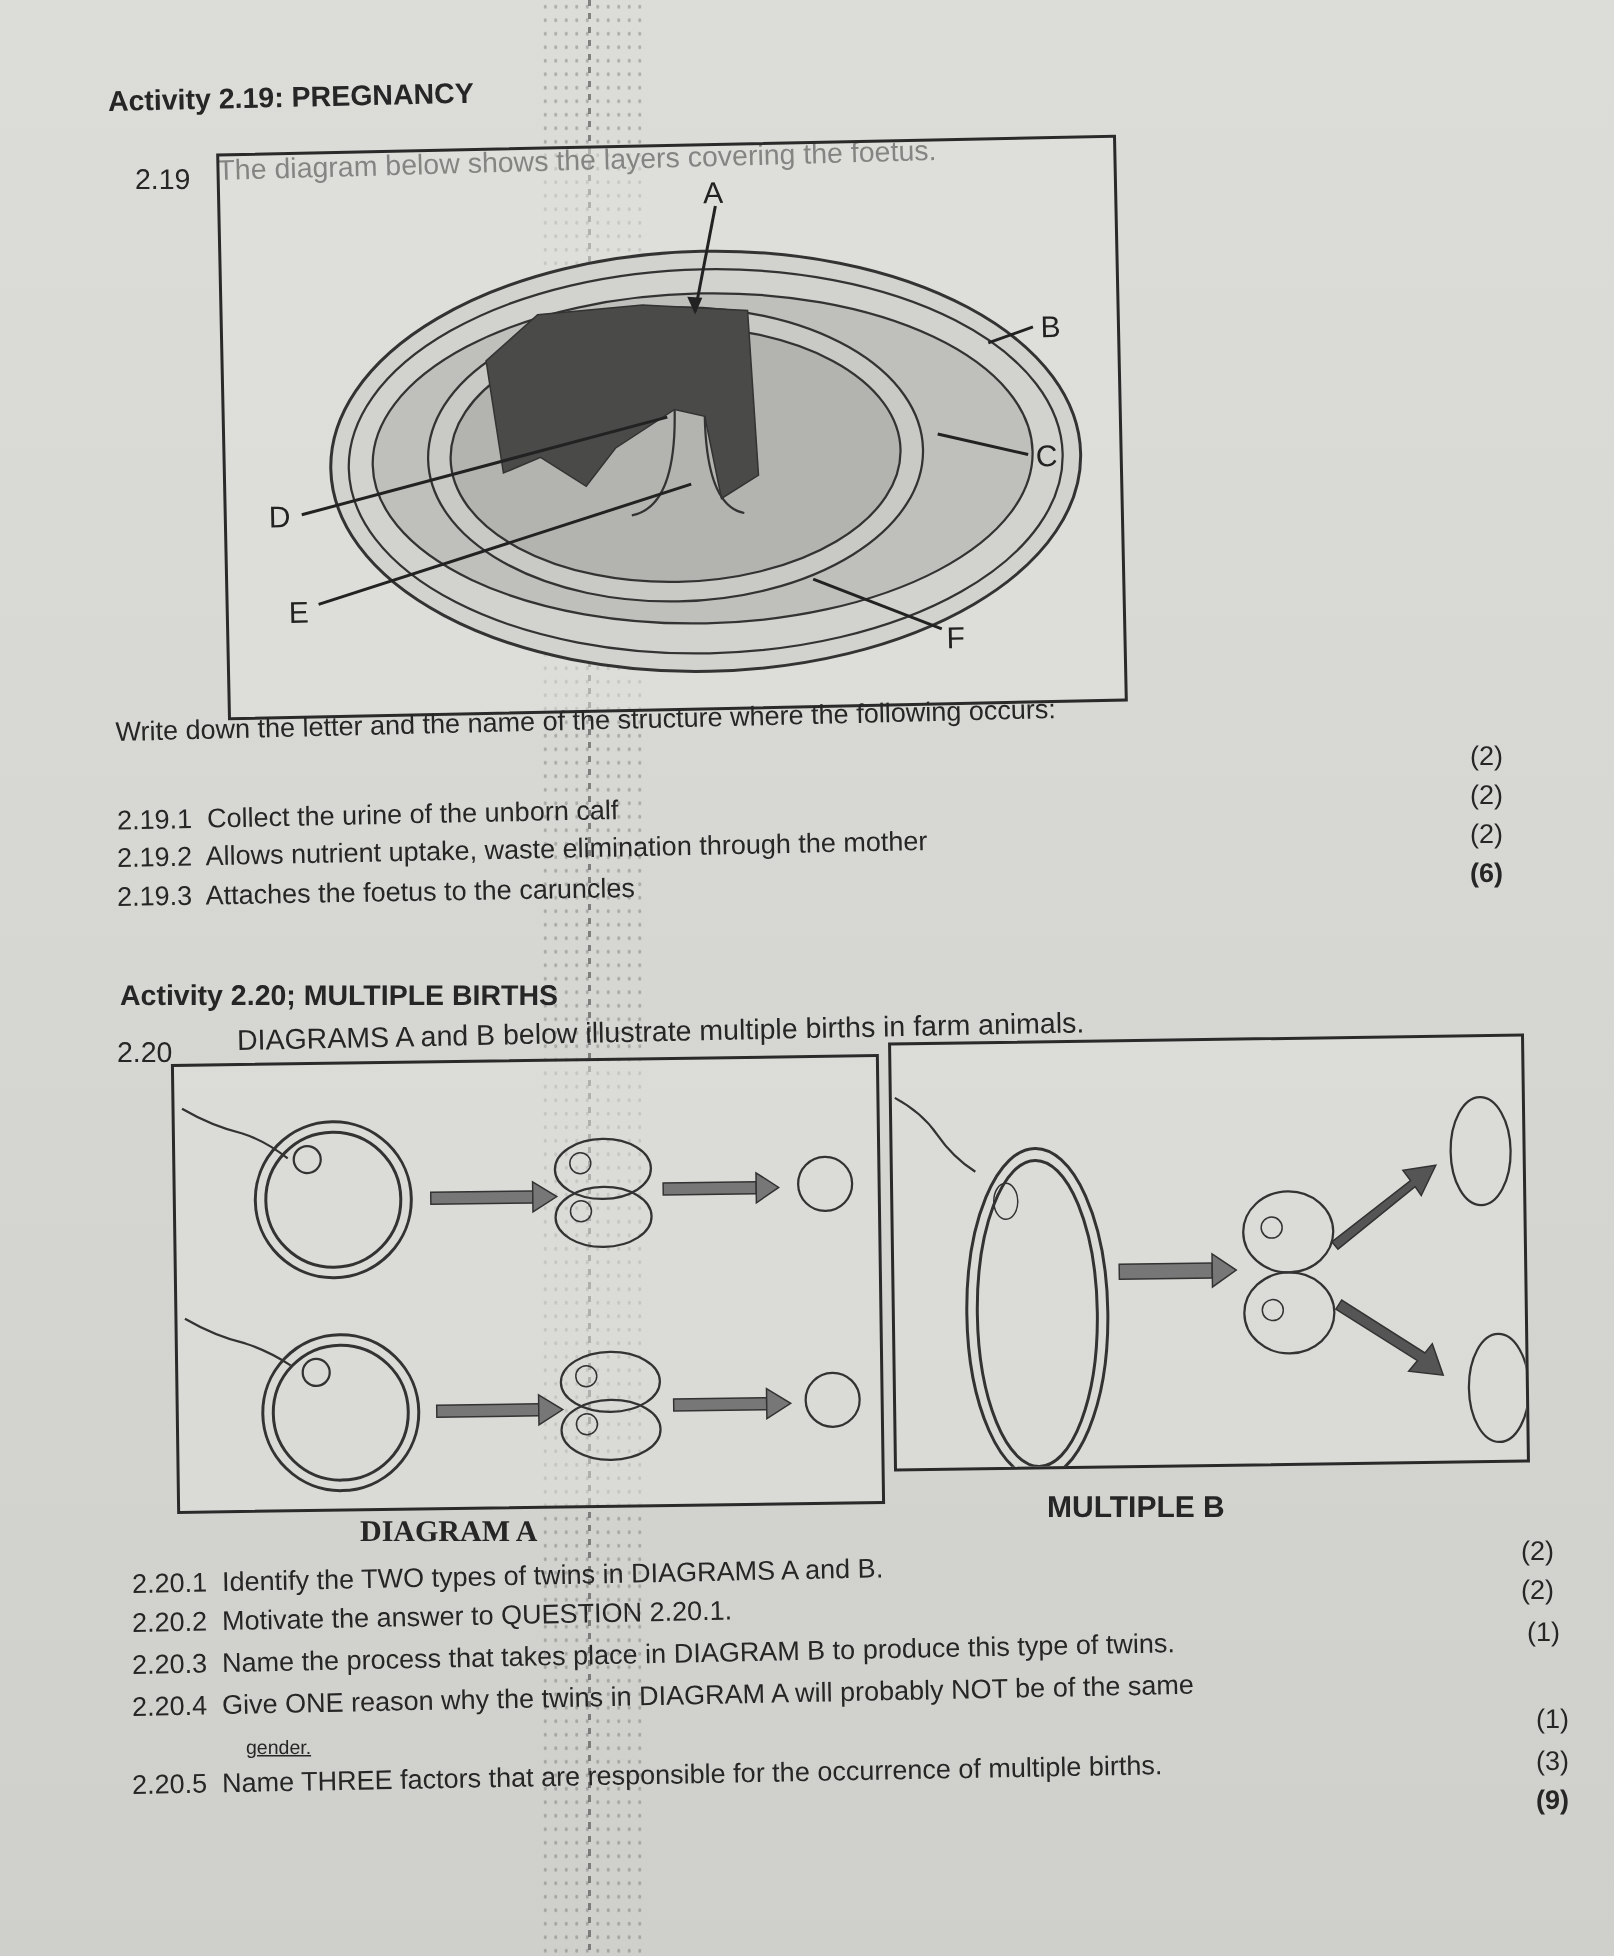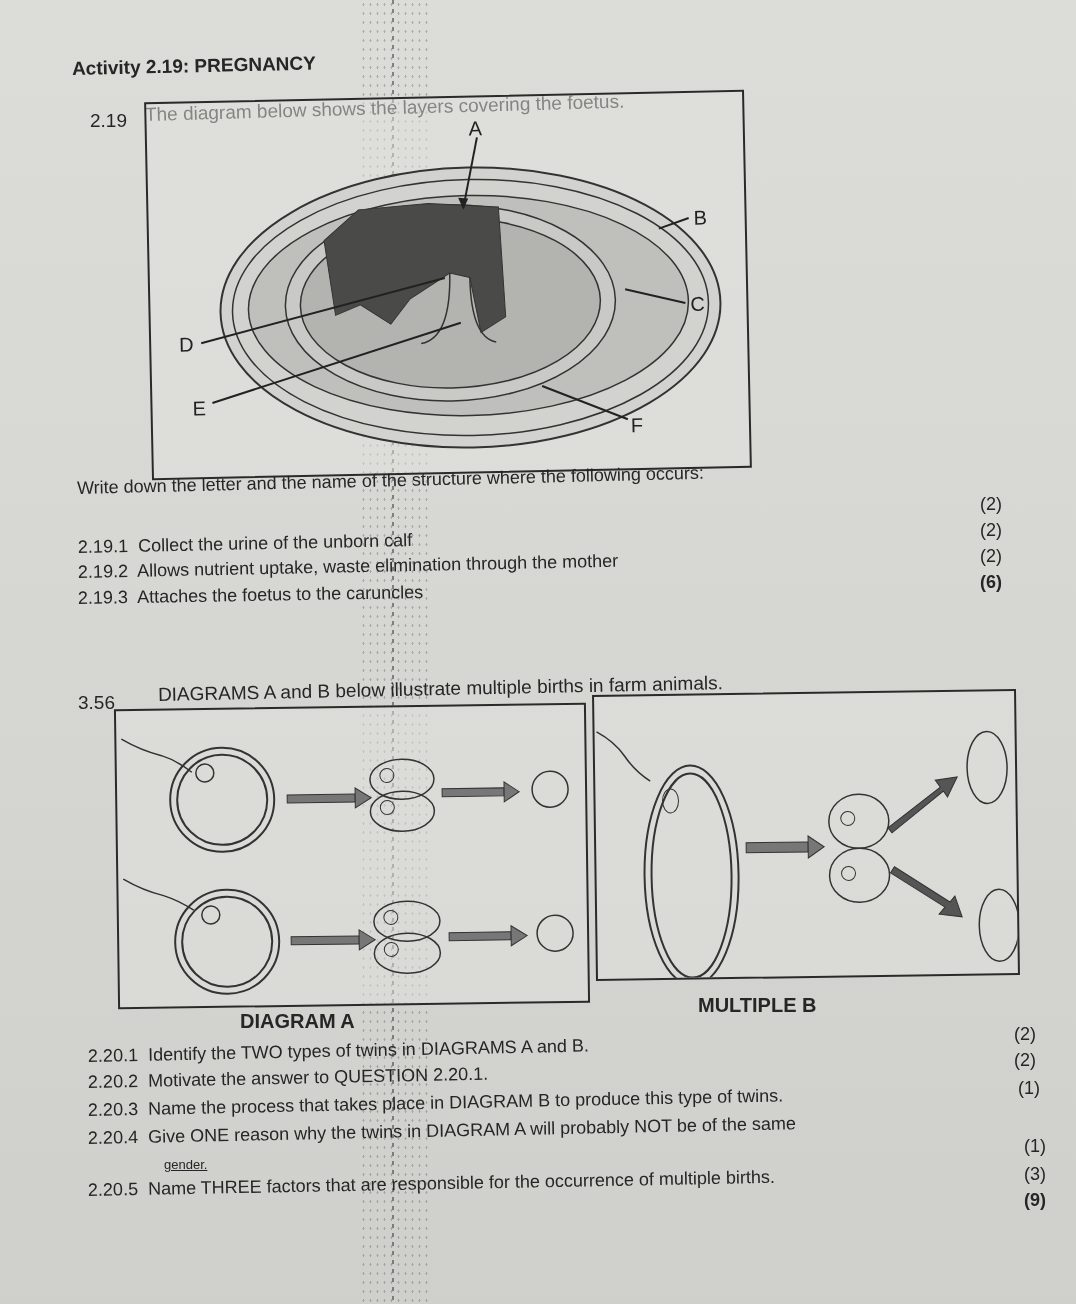--- a/index.html
+++ b/index.html
@@ -74,21 +74,22 @@
   <div class="abs t" style="left:78px;top:588px;transform:rotate(-1deg);transform-origin:left;font-size:18px;">
     <span>2.19.3</span>&nbsp;
     <span>Attaches the foetus to the caruncles</span>
   </div>
 
   <div class="marks" style="left:980px;top:494px;">(2)</div>
   <div class="marks" style="left:980px;top:520px;">(2)</div>
   <div class="marks" style="left:980px;top:546px;">(2)</div>
   <div class="marks" style="left:980px;top:572px;font-weight:bold;">(6)</div>
 
-  <div class="abs t" style="left:78px;top:692px;">3.56</div>
+  <div class="abs h" style="left:80px;top:654px;">Activity 2.20; MULTIPLE BIRTHS</div>
+  <div class="abs t" style="left:78px;top:692px;">2.20</div>
   <div class="abs t" style="left:158px;top:684px;transform:rotate(-1.2deg);transform-origin:left;">DIAGRAMS A and B below illustrate multiple births in farm animals.</div>
 
   <div class="box" style="left:116px;top:706px;width:472px;height:300px;transform:rotate(-0.8deg);">
     <svg width="468" height="296" viewBox="0 0 468 296">
       <path d="M5 28 Q25 40 45 45 Q60 50 75 62" fill="none" stroke="#333" stroke-width="1.5"></path>
       <circle cx="105" cy="90" r="52" fill="none" stroke="#333" stroke-width="2"></circle>
       <circle cx="105" cy="90" r="45" fill="none" stroke="#333" stroke-width="2"></circle>
       <circle cx="88" cy="63" r="9" fill="none" stroke="#333" stroke-width="1.5"></circle>
       <rect x="170" y="86" width="68" height="8" fill="#777" stroke="#333"></rect>
       <polygon points="238,80 254,90 238,100" fill="#777" stroke="#333"></polygon>
@@ -127,21 +128,21 @@
       <ellipse cx="263" cy="182" rx="30" ry="27" fill="none" stroke="#333" stroke-width="1.5"></ellipse>
       <circle cx="252" cy="125" r="7" fill="none" stroke="#333"></circle>
       <circle cx="252" cy="180" r="7" fill="none" stroke="#333"></circle>
       <polygon points="292,135 345,95 340,88 362,85 352,105 348,99 296,140" fill="#555" stroke="#333"></polygon>
       <polygon points="294,180 348,215 342,222 365,225 358,204 353,210 298,174" fill="#555" stroke="#333"></polygon>
       <ellipse cx="392" cy="76" rx="20" ry="36" fill="none" stroke="#333" stroke-width="1.5"></ellipse>
       <ellipse cx="402" cy="234" rx="20" ry="36" fill="none" stroke="#333" stroke-width="1.5"></ellipse>
     </svg>
   </div>
 
-  <div class="caption" style="left:240px;top:1010px;">DIAGRAM A</div>
+  <div class="caption" style="left:240px;top:1010px;font-family:Liberation Serif, serif;">DIAGRAM A</div>
   <div class="caption" style="left:698px;top:994px;">MULTIPLE B</div>
 
   <div class="abs t" style="left:88px;top:1046px;transform:rotate(-1.2deg);transform-origin:left;font-size:18px;">
     <span>2.20.1</span>&nbsp;
     <span>Identify the TWO types of twins in DIAGRAMS A and B.</span>
   </div>
   <div class="abs t" style="left:88px;top:1072px;transform:rotate(-1.2deg);transform-origin:left;font-size:18px;">
     <span>2.20.2</span>&nbsp;
     <span>Motivate the answer to QUESTION 2.20.1.</span>
   </div>

